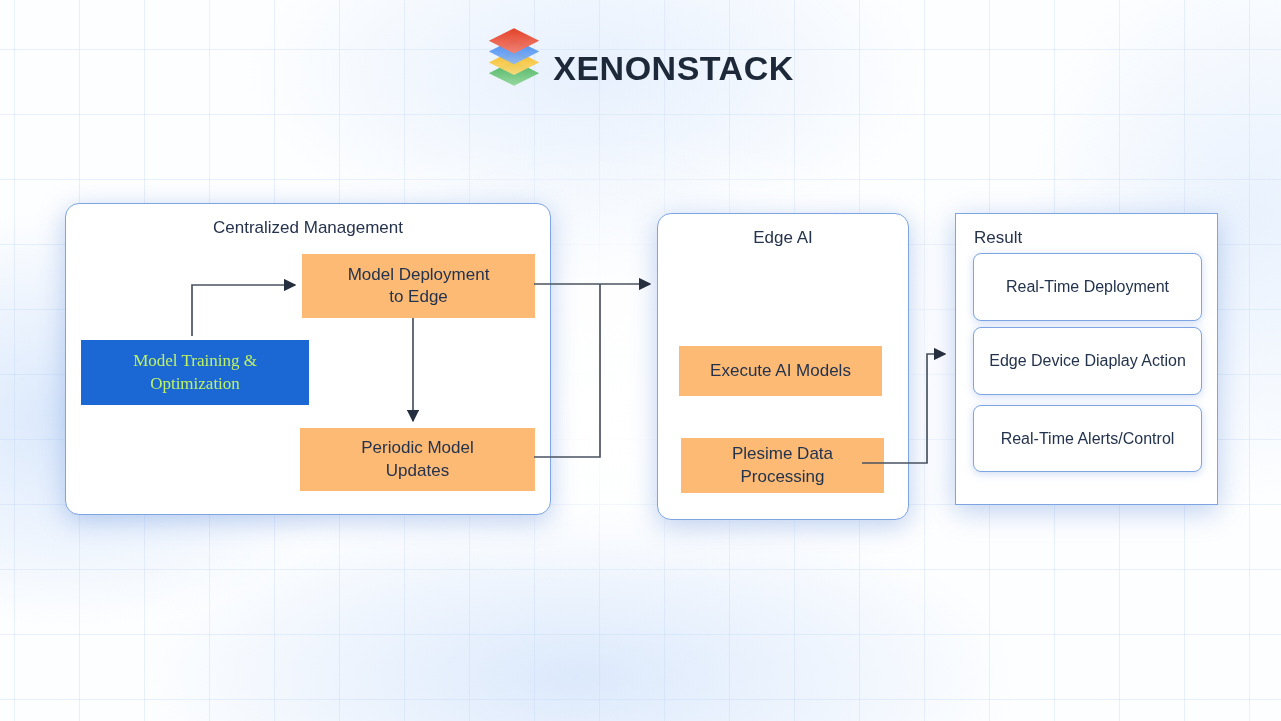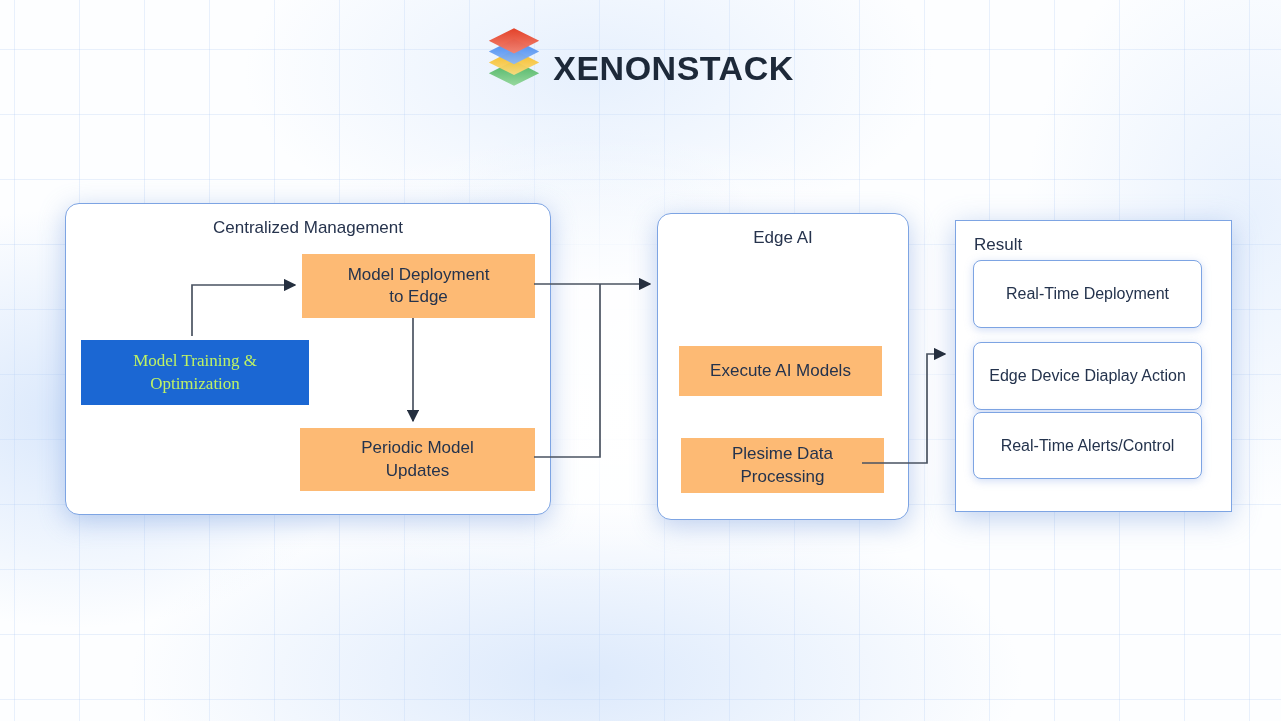--- a/index.html
+++ b/index.html
@@ -87,24 +87,24 @@
 Updates</div>
   </div>
 
   <div class="group rounded" style="left:636px;top:213px;width:250px;height:305px;margin-left:21px;">
     <div class="group-title">Edge AI</div>
     <div class="node light" style="left:21px;top:132px;width:203px;height:50px;">Execute AI Models</div>
     <div class="node light" style="left:23px;top:224px;width:203px;height:55px;">Plesime Data
 Processing</div>
   </div>
 
-  <div class="group" style="left:955px;top:220px;width:261px;height:290px;border-width:1px;padding-left:14px;">
+  <div class="group" style="left:955px;top:213px;width:261px;height:290px;border-width:1px;">
     <div class="group-title left">Result</div>
     <div class="card" style="left:17px;top:39px;width:227px;height:66px;">Real-Time Deployment</div>
-    <div class="card" style="left:17px;top:113px;width:227px;height:66px;margin-top:8px;">Edge Device Diaplay Action</div>
+    <div class="card" style="left:17px;top:113px;width:227px;height:66px;">Edge Device Diaplay Action</div>
     <div class="card" style="left:17px;top:191px;width:227px;height:65px;">Real-Time Alerts/Control</div>
   </div>
 
   <svg class="connectors" viewBox="0 0 1281 721">
     <defs>
       <marker id="arrowhead" viewBox="0 0 10 10" refX="9" refY="5" markerWidth="7.5" markerHeight="7.5" orient="auto-start-reverse">
         <path d="M0,0 L10,5 L0,10 z" fill="#252f3f"></path>
       </marker>
     </defs>
     <path d="M192,336 V285 H295" fill="none" stroke="#4a5361" stroke-width="1.7" marker-end="url(#arrowhead)"></path>

